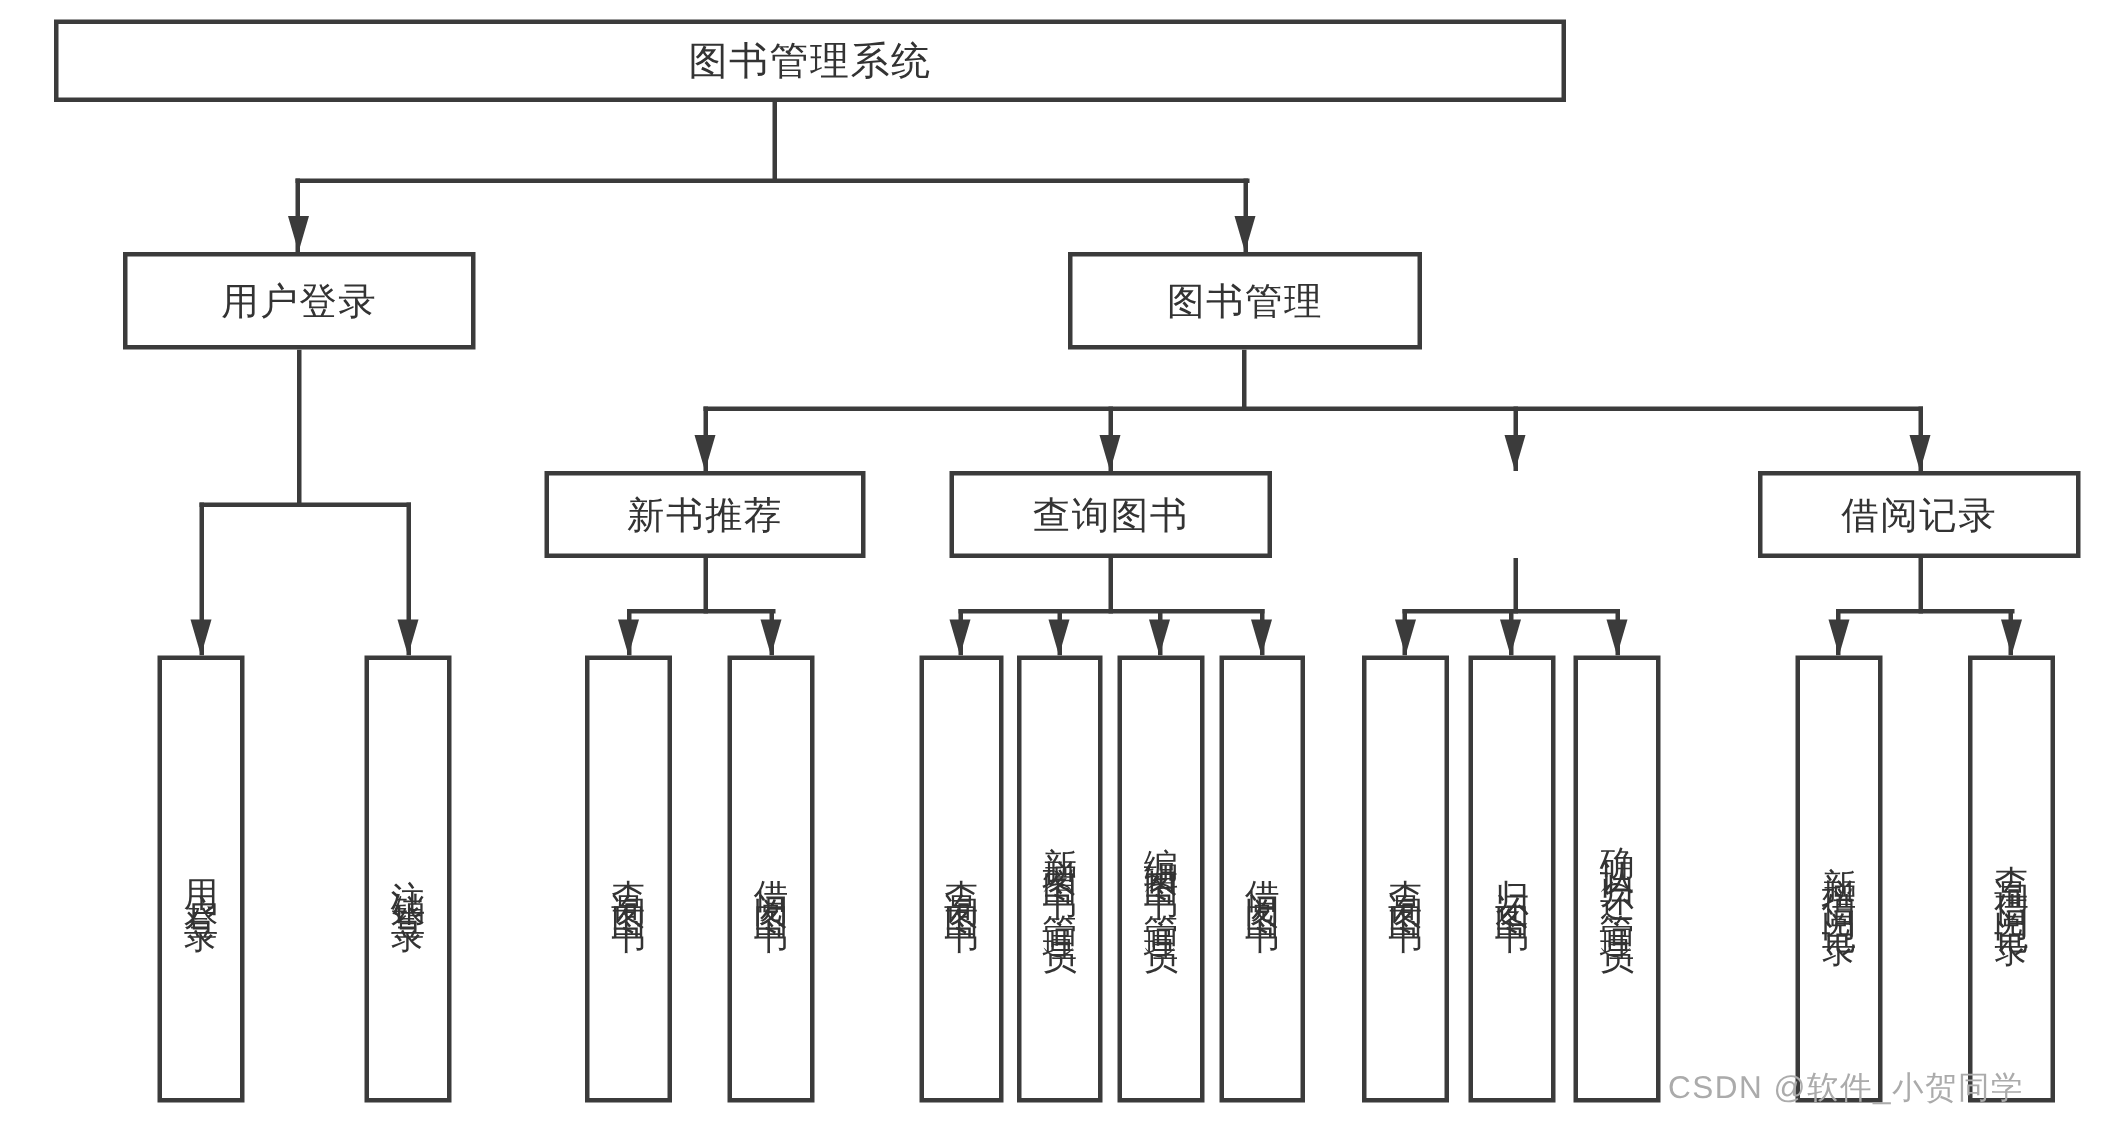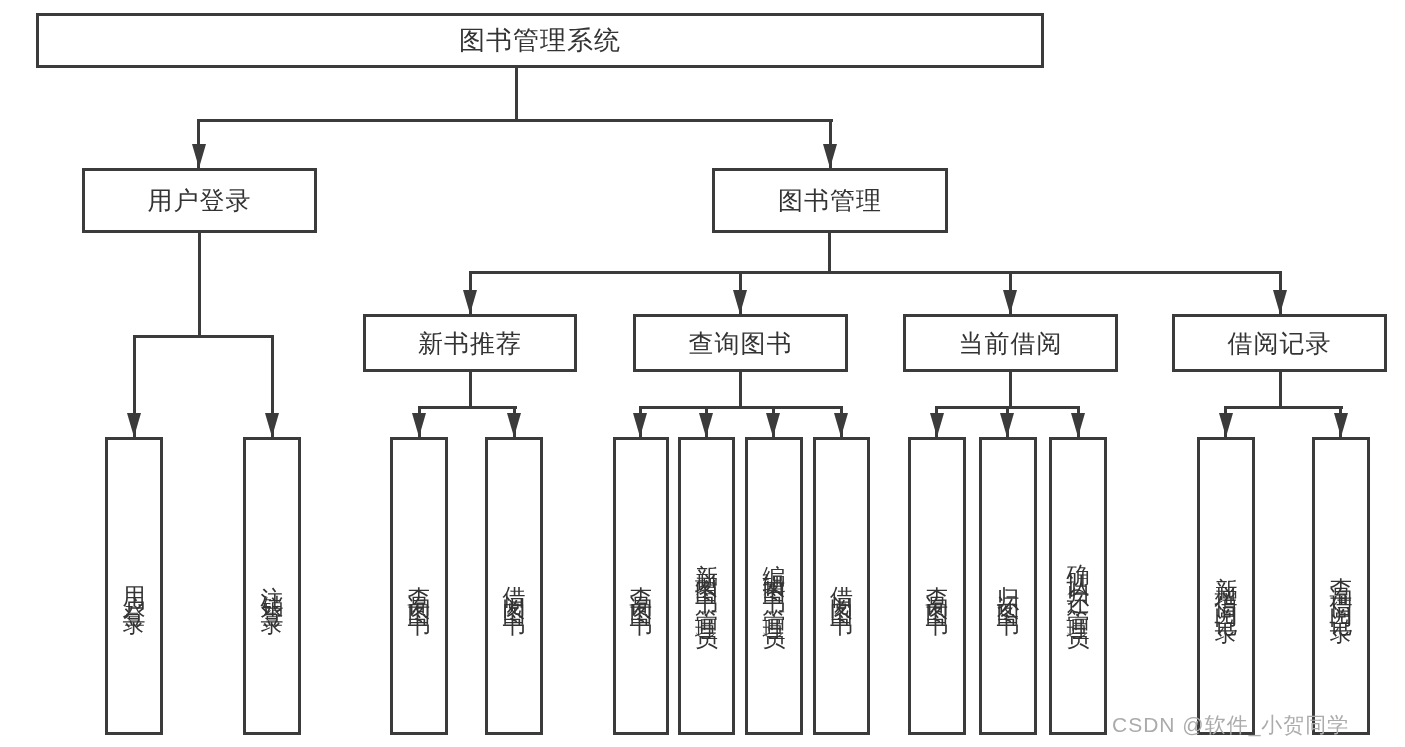--- a/index.html
+++ b/index.html
@@ -47,23 +47,20 @@
   </div>
   <div class="box" style="left:712px;top:168px;width:236px;height:65px;">
     <span>图书管理</span>
   </div>
 
   <div class="box" style="left:363px;top:314px;width:214px;height:58px;text-align:right;">
     <span>新书推荐</span>
   </div>
   <div class="box" style="left:633px;top:314px;width:215px;height:58px;">
     <span>查询图书</span>
-  </div>
-  <div class="box" style="left:903px;top:314px;width:215px;height:58px;">
-    <span>当前借阅</span>
   </div>
   <div class="box" style="left:1172px;top:314px;width:215px;height:58px;">
     <span>借阅记录</span>
   </div>
 
   <div class="vbox" style="left:105px;top:437px;width:58px;height:298px;">
     <span>用户登录</span>
   </div>
   <div class="vbox" style="left:243px;top:437px;width:58px;height:298px;">
     <span>注销登录</span>

